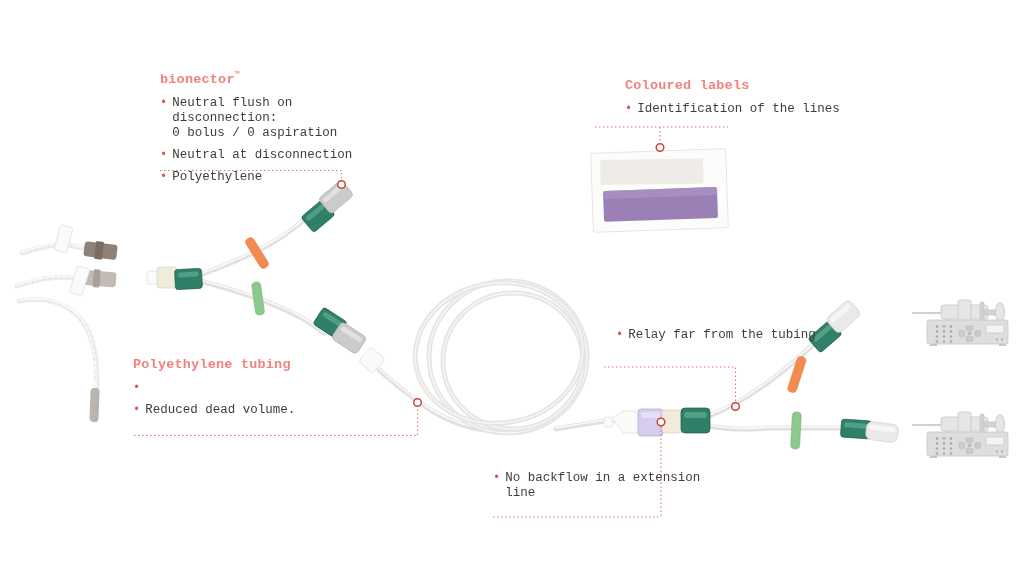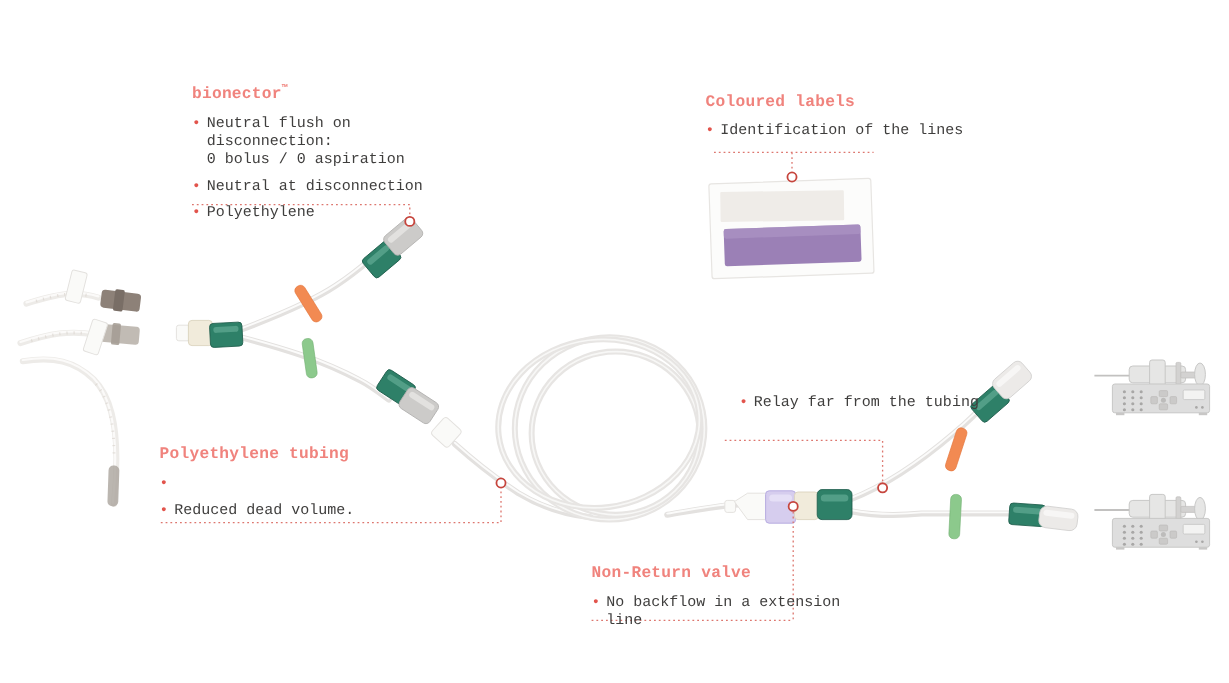--- a/index.html
+++ b/index.html
@@ -283,31 +283,31 @@
       </span>
     </div>
     <div class="brow">
       <span class="bm">•</span>
       <span class="bt">
         <span>Polyethylene</span>
       </span>
     </div>
   </div>
 
-  <div class="anno" style="left:588px;top:78px;width:220px;">
+  <div class="anno" style="left:625px;top:78px;width:220px;">
     <h3>Coloured labels</h3>
     <div class="brow">
       <span class="bm">•</span>
       <span class="bt">
         <span>Identification of the lines</span>
       </span>
     </div>
   </div>
 
-  <div class="anno" style="left:133px;top:372px;width:270px;">
+  <div class="anno" style="left:133px;top:357px;width:270px;">
     <h3>Polyethylene tubing</h3>
     <div class="brow">
       <span class="bm">•</span>
     </div>
     <div class="brow">
       <span class="bm">•</span>
       <span class="bt">
         <span>Reduced dead volume.</span>
       </span>
     </div>
@@ -316,21 +316,20 @@
   <div class="anno" style="left:616px;top:328px;width:220px;">
     <div class="brow">
       <span class="bm">•</span>
       <span class="bt">
         <span>Relay far from the tubing</span>
       </span>
     </div>
   </div>
 
   <div class="anno" style="left:493px;top:471px;width:220px;">
-    <h3>Non-Return valve</h3>
     <div class="brow">
       <span class="bm">•</span>
       <span class="bt">
         <span>No backflow in a extension line</span>
       </span>
     </div>
   </div>
 
 </div>
 

